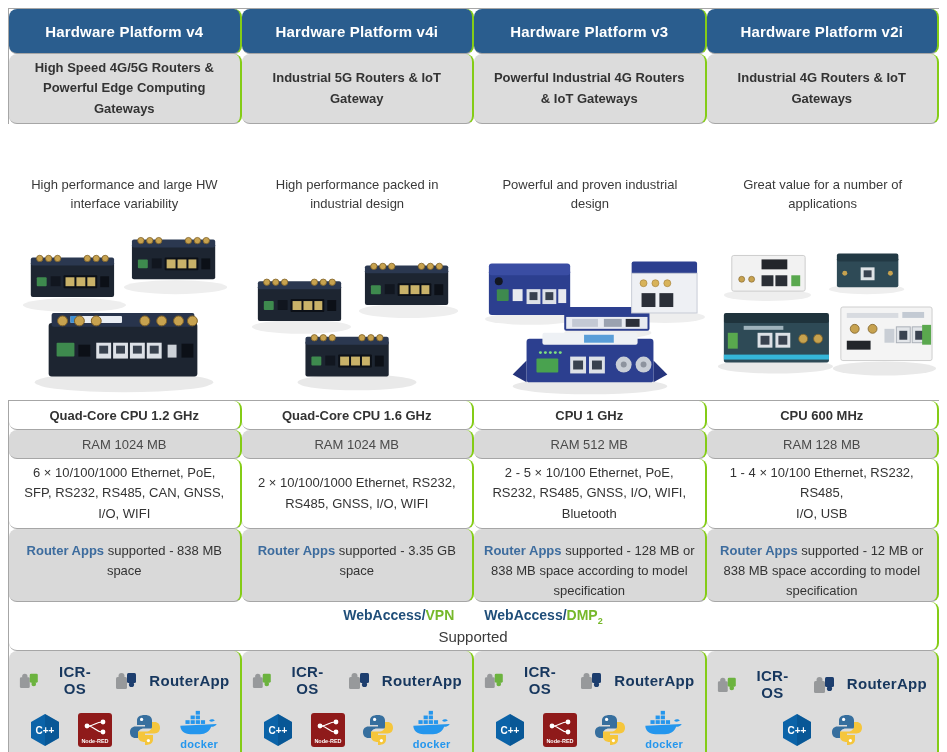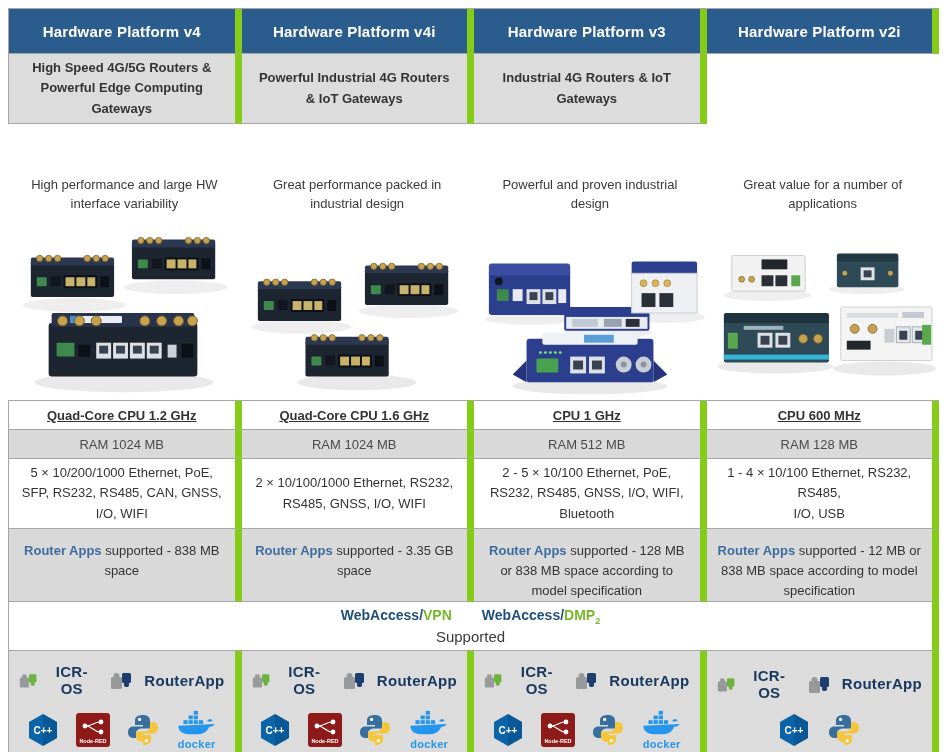--- a/index.html
+++ b/index.html
@@ -1,28 +1,28 @@
 <!DOCTYPE html>
 <html><head>
 <meta charset="utf-8">
 <style>
   * { box-sizing: border-box; margin: 0; padding: 0; }
   html,body { width: 947px; height: 752px; background: #fff; }
   body { font-family: "Liberation Sans", sans-serif; color: #333; }
   .page { padding: 8px 8px 5px 8px; }
   .grid { display: grid; grid-template-columns: repeat(4, 1fr); }
   .sec-borders { border-top: 1px solid #a6a6a6; border-left: 1px solid #a6a6a6; }
-  .sec-borders .cell { border-right: 7px solid #84cc16; border-bottom: 1px solid #a6a6a6; }
+  .sec-borders .cell { border-right: 2px solid #84cc16; border-bottom: 1px solid #a6a6a6; border-radius: 8px; }
   .cell { display: flex; align-items: center; justify-content: center; text-align: center; padding: 3px 10px; }
   .hdr  { height: 45px; background: #2a5d8e; color: #fff; font-size: 15px; font-weight: 700; letter-spacing: .2px; }
   .sub  { height: 70px; background: #dcdcdc; font-weight: 700; font-size: 13px; color: #333; line-height: 1.55; padding: 3px 14px; }
   .mid  { padding-top: 30px; }
   .desc { height: 48px; font-size: 13px; color: #3a3a3a; line-height: 1.5; padding: 0 14px; margin-top: 16px; }
   .img-cell { height: 182px; padding: 0; }
-  .cpu  { height: 29px; background: #fff; font-weight: 700; font-size: 13px; text-decoration: underline; }
+  .cpu  { height: 29px; background: #fff; font-weight: 700; font-size: 13px; }
   .ram  { height: 29px; background: #d9d9d9; font-size: 13px; color: #4a4a4a; }
   .ifc  { height: 70px; background: #fff; font-size: 13px; line-height: 1.55; white-space: pre-line; }
   .apps { height: 73px; background: #d9d9d9; font-size: 13px; line-height: 1.55; display: block; padding-top: 12px; }
   .link { color: #3d6c9e; font-weight: 700; cursor: pointer; text-align: right; }
   .wa   { height: 49px; background: #fff; flex-direction: column; gap: 3px; grid-column: 1 / -1; }
   .wa-line { display: flex; gap: 30px; align-items: flex-start; }
   .wa-logo { font-weight: 700; font-size: 14px; }
   .wa-blue  { color: #1f4e79; }
   .wa-green { color: #76b82a; }
   .wa-sub { font-size: 9px; color: #76b82a; font-weight: 700; }
@@ -126,27 +126,28 @@
         <span>Hardware Platform v4i</span>
       </div>
     <div class="cell hdr">
         <span>Hardware Platform v3</span>
       </div>
     <div class="cell hdr">
         <span>Hardware Platform v2i</span>
       </div>
 
     <div class="cell sub">High Speed 4G/5G Routers &amp; Powerful Edge Computing Gateways</div>
+    <div class="cell sub">Industrial 5G Routers &amp; IoT Gateway</div>
     <div class="cell sub">Powerful Industrial 4G Routers &amp; IoT Gateways</div>
     <div class="cell sub">Industrial 4G Routers &amp; IoT Gateways</div>
   </div>
 
   <div class="grid mid">
     <div class="cell desc">High performance and large HW interface variability</div>
-    <div class="cell desc">Great performance packed in industrial design</div>
+    <div class="cell desc">High performance packed in industrial design</div>
     <div class="cell desc">Powerful and proven industrial design</div>
     <div class="cell desc">Great value for a number of applications</div>
 
     <div class="cell img-cell">
       <svg width="230" height="180" viewBox="0 0 232 180">
         <ellipse cx="66" cy="86" rx="52" ry="7" fill="#eeeeee"></ellipse>
         <ellipse cx="168" cy="68" rx="52" ry="7" fill="#eeeeee"></ellipse>
         <ellipse cx="116" cy="164" rx="90" ry="10" fill="#e9e9e9"></ellipse>
         <use href="#r-dark-sm" x="22" y="32"></use>
         <use href="#r-dark-sm" x="124" y="14"></use>
@@ -308,21 +309,21 @@
     <div class="cell cpu">Quad-Core CPU 1.2 GHz</div>
     <div class="cell cpu">Quad-Core CPU 1.6 GHz</div>
     <div class="cell cpu">CPU 1 GHz</div>
     <div class="cell cpu">CPU 600 MHz</div>
 
     <div class="cell ram">RAM 1024 MB</div>
     <div class="cell ram">RAM 1024 MB</div>
     <div class="cell ram">RAM 512 MB</div>
     <div class="cell ram">RAM 128 MB</div>
 
-    <div class="cell ifc">5 × 10/200/1000 Ethernet, PoE, SFP, RS232, RS485, CAN, GNSS, I/O, WIFI</div>
+    <div class="cell ifc">6 × 10/100/1000 Ethernet, PoE, SFP, RS232, RS485, CAN, GNSS, I/O, WIFI</div>
     <div class="cell ifc">2 × 10/100/1000 Ethernet, RS232, RS485, GNSS, I/O, WIFI</div>
     <div class="cell ifc">2 - 5 × 10/100 Ethernet, PoE, RS232, RS485, GNSS, I/O, WIFI, Bluetooth</div>
     <div class="cell ifc">1 - 4 × 10/100 Ethernet, RS232,
 RS485,
 I/O, USB</div>
 
     <div class="cell apps">
       <span class="link">Router Apps</span>
       <span>supported - 838 MB space</span>
     </div>

